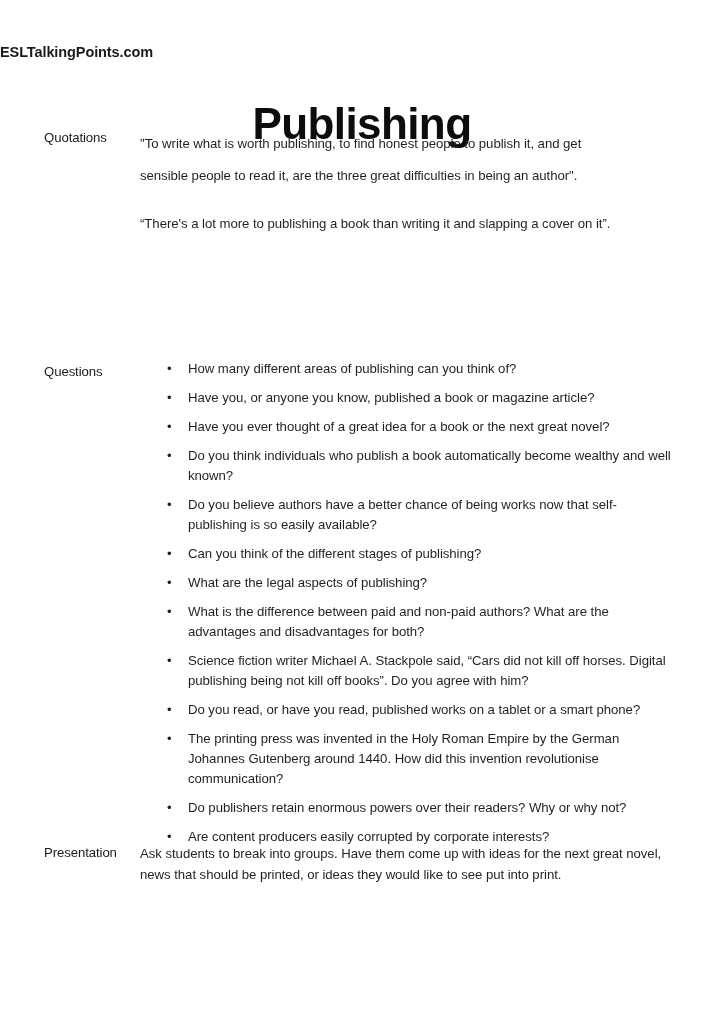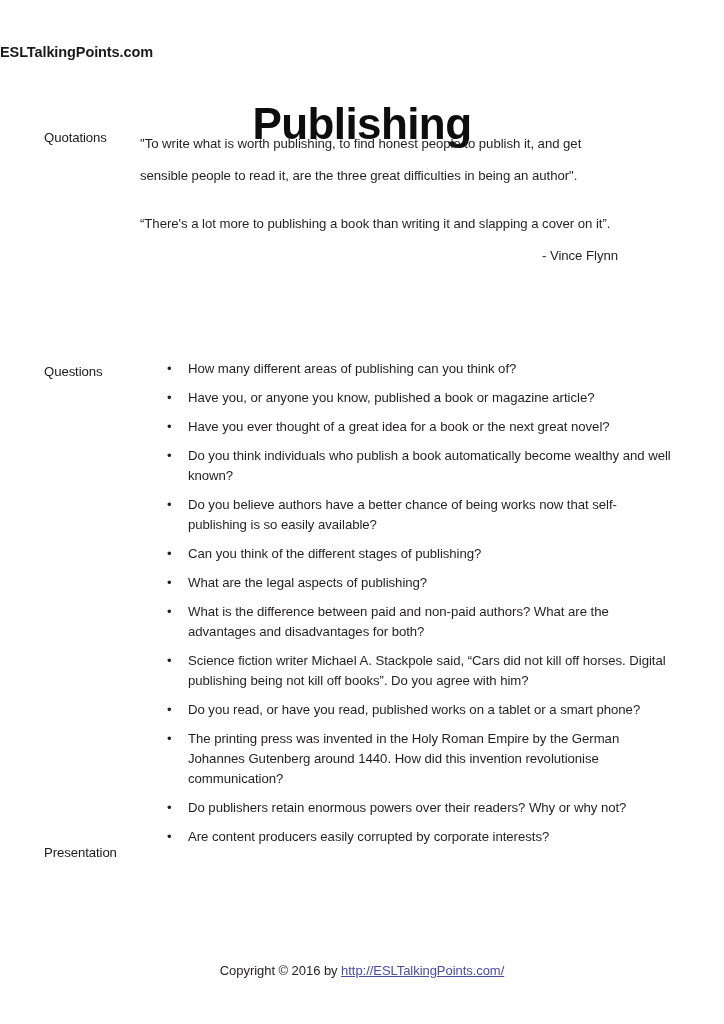--- a/index.html
+++ b/index.html
@@ -143,39 +143,36 @@
 <div class="page">
 
   <div class="site-name">ESLTalkingPoints.com</div>
   <h1 class="doc-title">Publishing</h1>
 
   <div class="section-label" style="top:130px;">Quotations</div>
   <div class="quotes-block">
     <div class="quote-text">"To write what is worth publishing, to find honest people to publish it, and get sensible people to read it, are the three great difficulties in being an author".</div>
     <div class="quote-gap"></div>
     <div class="quote-text">“There's a lot more to publishing a book than writing it and slapping a cover on it”.</div>
-    <div class="quote-attrib">- Vince Flynn</div>
   </div>
 
   <div class="section-label" style="top:364px;">Questions</div>
   <div class="questions-block">
     <div class="q-item"><span class="q-bullet">•</span><span>How many different areas of publishing can you think of?</span></div>
     <div class="q-item"><span class="q-bullet">•</span><span>Have you, or anyone you know, published a book or magazine article?</span></div>
     <div class="q-item"><span class="q-bullet">•</span><span>Have you ever thought of a great idea for a book or the next great novel?</span></div>
     <div class="q-item"><span class="q-bullet">•</span><span>Do you think individuals who publish a book automatically become wealthy and well known?</span></div>
     <div class="q-item"><span class="q-bullet">•</span><span>Do you believe authors have a better chance of being works now that self-publishing is so easily available?</span></div>
     <div class="q-item"><span class="q-bullet">•</span><span>Can you think of the different stages of publishing?</span></div>
     <div class="q-item"><span class="q-bullet">•</span><span>What are the legal aspects of publishing?</span></div>
     <div class="q-item"><span class="q-bullet">•</span><span>What is the difference between paid and non-paid authors? What are the advantages and disadvantages for both?</span></div>
     <div class="q-item"><span class="q-bullet">•</span><span>Science fiction writer Michael A. Stackpole said, “Cars did not kill off horses. Digital publishing being not kill off books”.  Do you agree with him?</span></div>
     <div class="q-item"><span class="q-bullet">•</span><span>Do you read, or have you read, published works on a tablet or a smart phone?</span></div>
     <div class="q-item"><span class="q-bullet">•</span><span>The printing press was invented in the Holy Roman Empire by the German Johannes Gutenberg around 1440. How did this invention revolutionise communication?</span></div>
     <div class="q-item"><span class="q-bullet">•</span><span>Do publishers retain enormous powers over their readers? Why or why not?</span></div>
     <div class="q-item"><span class="q-bullet">•</span><span>Are content producers easily corrupted by corporate interests?</span></div>
   </div>
 
   <div class="section-label" style="top:845px;">Presentation</div>
+  <div class="presentation-block">Ask students to break into groups. Have them come up with ideas for the next great novel, news that should be printed, or ideas they would like to see put into print.</div>
 
-  <div class="footer">
-    <span>Copyright © 2016 by </span><span class="footer-link">http://ESLTalkingPoints.com/</span>
-  </div>
 
 </div>
 
 </body></html>

